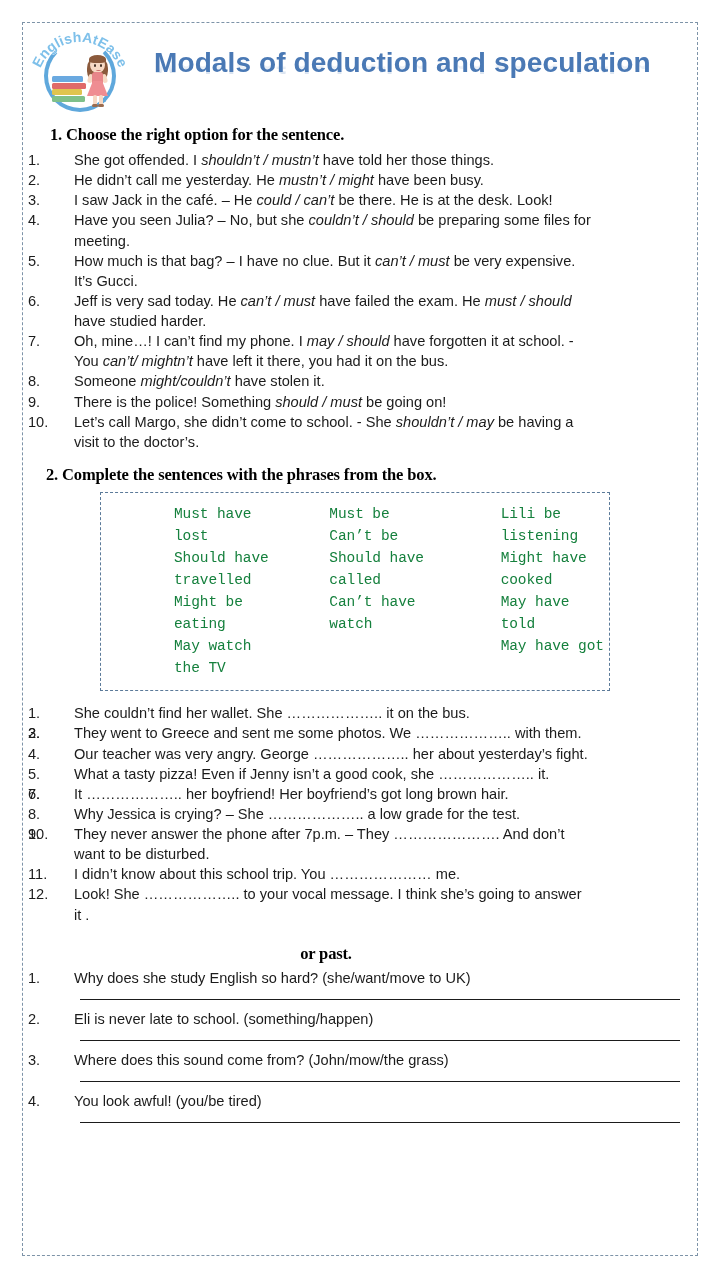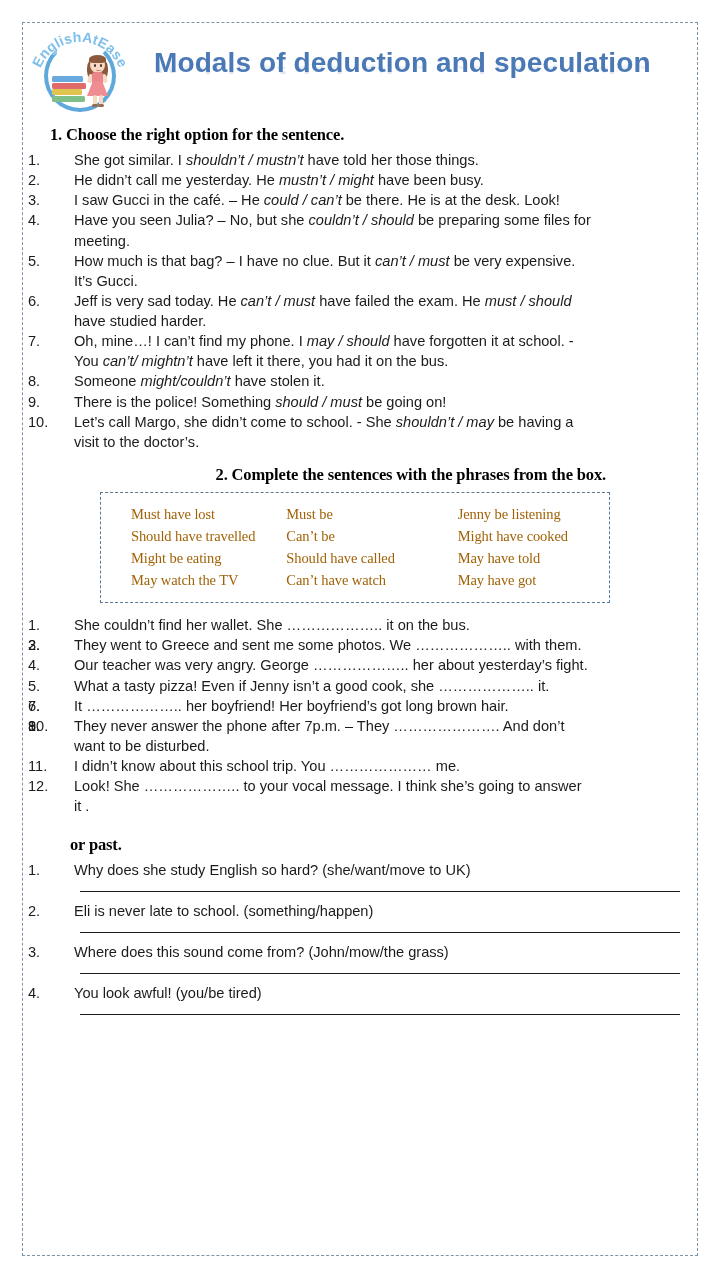--- a/index.html
+++ b/index.html
@@ -150,23 +150,23 @@
   }
   .ex-heading {
     font-family: "Liberation Serif", serif;
     font-weight: 700;
     font-size: 16.5px;
     color: #000;
     letter-spacing: -0.15px;
     line-height: 1.28;
   }
   .h1 { margin: 0 0 5px 28px; }
-  .h2 { margin: 12px 0 7px 24px; text-align: right; }
+  .h2 { margin: 12px 0 7px 24px; }
   .h3 { margin: 18px 0 2px 30px; padding-right: 24px; }
-  .h3 .cont { display: block; margin-left: 18px; }
+  .h3 .cont { display: block; margin-left: 18px; text-align: center; }
 
   ol.qlist {
     list-style: none;
     margin: 0;
     padding: 0;
   }
   ol.qlist > li {
     position: relative;
     padding-left: 52px;
     margin-bottom: 0px;
@@ -194,25 +194,26 @@
     padding: 10px 0 11px 0;
     display: flex;
   }
   .wb-col {
     flex: 1 1 33.33%;
     padding-left: 30px;
   }
   .wb-col:nth-child(2) { padding-left: 16px; }
   .wb-col:nth-child(3) { padding-left: 18px; }
   .wb-item {
-    font-family: Liberation Serif, serif;
+    font-family: Liberation Mono, monospace;
     font-size: 14.5px;
     line-height: 1.52;
-    color: #a16207;
+    color: #15803d;
     letter-spacing: -0.1px;
+    margin-left: 43px;
   }
 
   
   ol.wlist { list-style: none; margin: 4px 0 0 0; padding: 0; }
   ol.wlist > li {
     position: relative;
     padding-left: 52px;
     font-family: "Liberation Sans", sans-serif;
     font-size: 14.6px;
     line-height: 1.38;
@@ -278,23 +279,23 @@
     <div class="title-wrap">
       <div class="title">Modals of deduction and speculation</div>
       <div class="title-reflection">Modals of deduction and speculation</div>
     </div>
   </div>
 
   <div class="content">
 
     <div class="ex-heading h1">1. Choose the right option for the sentence.</div>
     <ol class="qlist pad-right" id="ex1-list">
-        <li><span class="n">1.</span><span>She got similar. I </span><em>shouldn’t / mustn’t</em><span> have told her those things.</span></li>
+        <li><span class="n">1.</span><span>She got offended. I </span><em>shouldn’t / mustn’t</em><span> have told her those things.</span></li>
         <li><span class="n">2.</span><span>He didn’t call me yesterday. He </span><em>mustn’t / might</em><span> have been busy.</span></li>
-        <li><span class="n">3.</span><span>I saw Gucci in the café. – He </span><em>could / can’t</em><span> be there. He is at the desk. Look!</span></li>
+        <li><span class="n">3.</span><span>I saw Jack in the café. – He </span><em>could / can’t</em><span> be there. He is at the desk. Look!</span></li>
         <li><span class="n">4.</span><span>Have you seen Julia? – No, but she </span><em>couldn’t / should</em><span> be preparing some files for meeting.</span></li>
         <li><span class="n">5.</span><span>How much is that bag? – I have no clue. But it </span><em>can’t / must</em><span> be very expensive. It’s Gucci.</span></li>
         <li><span class="n">6.</span><span>Jeff is very sad today. He </span><em>can’t / must</em><span> have failed the exam. He </span><em>must / should</em><span> have studied harder.</span></li>
         <li><span class="n">7.</span><span>Oh, mine…! I can’t find my phone. I </span><em>may / should</em><span> have forgotten it at school. - You </span><em>can’t/ mightn’t</em><span> have left it there, you had it on the bus.</span></li>
         <li><span class="n">8.</span><span>Someone </span><em>might/couldn’t</em><span> have stolen it.</span></li>
         <li><span class="n">9.</span><span>There is the police! Something </span><em>should / must</em><span> be going on!</span></li>
         <li><span class="n">10.</span><span>Let’s call Margo, she didn’t come to school. -  She </span><em>shouldn’t / may</em><span> be having a visit to the doctor’s.</span></li>
       </ol>
 
     <div class="ex-heading h2">2. Complete the sentences with the phrases from the box.</div>
@@ -305,35 +306,35 @@
           <div class="wb-item">Might be eating</div>
           <div class="wb-item">May watch the TV</div>
         </div>
         <div class="wb-col">
           <div class="wb-item">Must be</div>
           <div class="wb-item">Can’t be</div>
           <div class="wb-item">Should have called</div>
           <div class="wb-item">Can’t have watch</div>
         </div>
         <div class="wb-col">
-          <div class="wb-item">Jenny be listening</div>
+          <div class="wb-item">Lili be listening</div>
           <div class="wb-item">Might have cooked</div>
           <div class="wb-item">May have told</div>
           <div class="wb-item">May have got</div>
         </div>
       </div>
     <ol class="qlist pad-right" id="ex2-list" style="margin-top:12px">
         <li><span class="n">1.</span><span>She couldn’t find her wallet. She ……………….. it on the bus.</span></li>
         <li><span class="n">2.</span></li>
         <li><span class="n">3.</span><span>They went to Greece and sent me some photos. We ……………….. with them.</span></li>
         <li><span class="n">4.</span><span>Our teacher was very angry. George ……………….. her about yesterday’s fight.</span></li>
         <li><span class="n">5.</span><span>What a tasty pizza! Even if Jenny isn’t a good cook, she ……………….. it.</span></li>
         <li><span class="n">6.</span></li>
         <li><span class="n">7.</span><span>It ……………….. her boyfriend! Her boyfriend’s got long brown hair.</span></li>
-        <li><span class="n">8.</span></li>
+        <li><span class="n">8.</span><span>Why Jessica is crying? – She ……………….. a low grade for the test.</span></li>
         <li><span class="n">9.</span></li>
         <li><span class="n">10.</span><span>They never answer the phone after 7p.m. – They …………………. And don’t want to be disturbed.</span></li>
         <li><span class="n">11.</span><span>I didn’t know about this school trip. You ………………… me.</span></li>
         <li><span class="n">12.</span><span>Look! She ……………….. to your vocal message. I think she’s going to  answer it .</span></li>
       </ol>
 
     <div class="ex-heading h3">
       <span class="cont">or past.</span>
     </div>
     <ol class="wlist" id="ex3-list">

